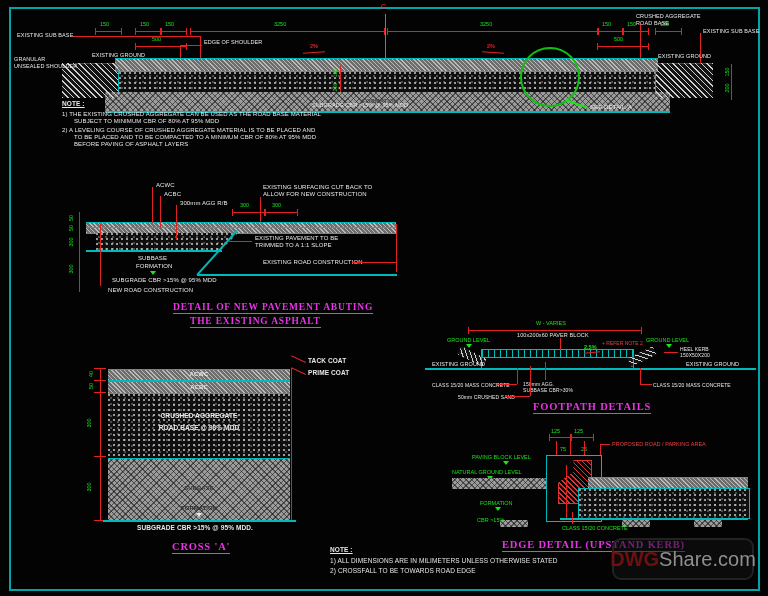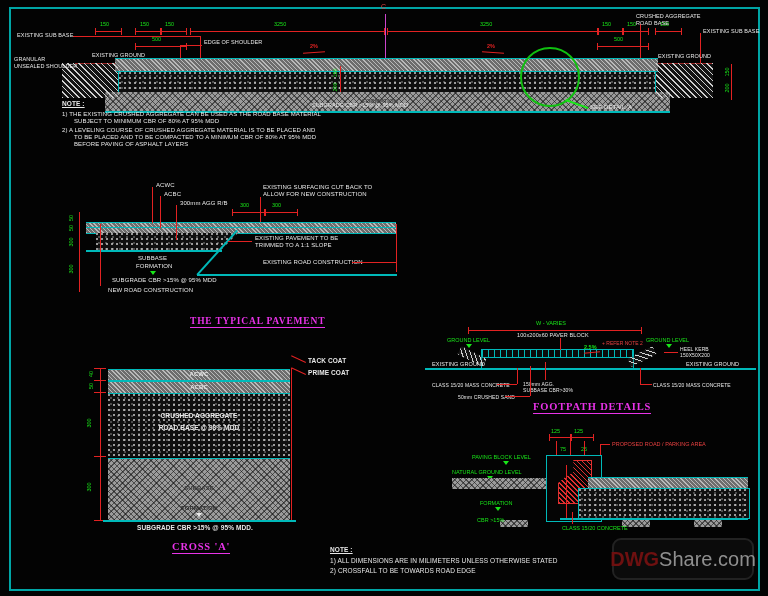--- a/index.html
+++ b/index.html
@@ -156,21 +156,22 @@
 
   <span class="t" style="left:263px;top:259px;">EXISTING ROAD CONSTRUCTION</span>
   <div class="rd" style="left:352px;top:262px;width:44px;height:1px;"></div>
 
   <span class="t" style="left:138px;top:255px;">SUBBASE</span>
   <span class="t" style="left:136px;top:263px;">FORMATION</span>
   <div class="tri-dn-g" style="left:150px;top:271px;"></div>
   <span class="t" style="left:112px;top:277px;">SUBGRADE CBR &gt;15% @ 95% MDD</span>
   <span class="t" style="left:108px;top:287px;">NEW ROAD CONSTRUCTION</span>
 
-  <div class="ttl ttl-sm" style="left:190px;top:316px;">THE TYPICAL PAVEMENT</div>
+  <div class="ttl ttl-sm" style="left:173px;top:302px;">DETAIL OF NEW PAVEMENT ABUTING</div>
+  <div class="ttl ttl-sm" style="left:190px;top:316px;">THE EXISTING ASPHALT</div>
 
   <div class="rd" style="left:100px;top:368px;width:1px;height:153px;"></div>
   <div class="rd" style="left:291px;top:368px;width:1px;height:153px;"></div>
   <div class="rd" style="left:94px;top:368px;width:12px;height:1px;"></div>
   <div class="rd" style="left:94px;top:380px;width:12px;height:1px;"></div>
   <div class="rd" style="left:94px;top:392px;width:12px;height:1px;"></div>
   <div class="rd" style="left:94px;top:456px;width:12px;height:1px;"></div>
   <div class="rd" style="left:94px;top:520px;width:12px;height:1px;"></div>
   <span class="g rot" style="left:88px;top:371px;">40</span>
   <span class="g rot" style="left:88px;top:383px;">50</span>
@@ -272,20 +273,21 @@
   <div class="crosshatch" style="left:500px;top:520px;width:28px;height:7px;"></div>
   <div class="crosshatch" style="left:622px;top:520px;width:28px;height:7px;"></div>
   <div class="crosshatch" style="left:694px;top:520px;width:28px;height:7px;"></div>
 
   <span class="g" style="left:480px;top:500px;">FORMATION</span>
   <div class="tri-dn-g" style="left:495px;top:507px;"></div>
   <span class="g" style="left:477px;top:517px;">CBR &gt;15%</span>
   <span class="g" style="left:562px;top:525px;">CLASS 15/20 CONCRETE</span>
   <div class="rd" style="left:572px;top:512px;width:1px;height:12px;"></div>
 
+  <div class="ttl" style="left:502px;top:539px;">EDGE DETAIL (UPSTAND KERB)</div>
 
   <span class="t und b" style="left:330px;top:546px;font-size:6.5px;">NOTE :</span>
   <span class="t" style="left:330px;top:557px;font-size:6.5px;">1) ALL DIMENSIONS ARE IN MILIMETERS UNLESS OTHERWISE STATED</span>
   <span class="t" style="left:330px;top:567px;font-size:6.5px;">2) CROSSFALL TO BE TOWARDS ROAD EDGE</span>
 
   <div class="abs" style="left:612px;top:538px;width:138px;height:38px;border:2px solid #222;border-radius:9px;background:rgba(18,18,18,.55);display:flex;align-items:center;justify-content:center;font-size:20px;font-weight:bold;">
     <span style="color:#6e1010;">DWG</span>
       <span style="color:#8f8f8f;font-weight:normal;">Share.com</span>
   </div>
 </div>

